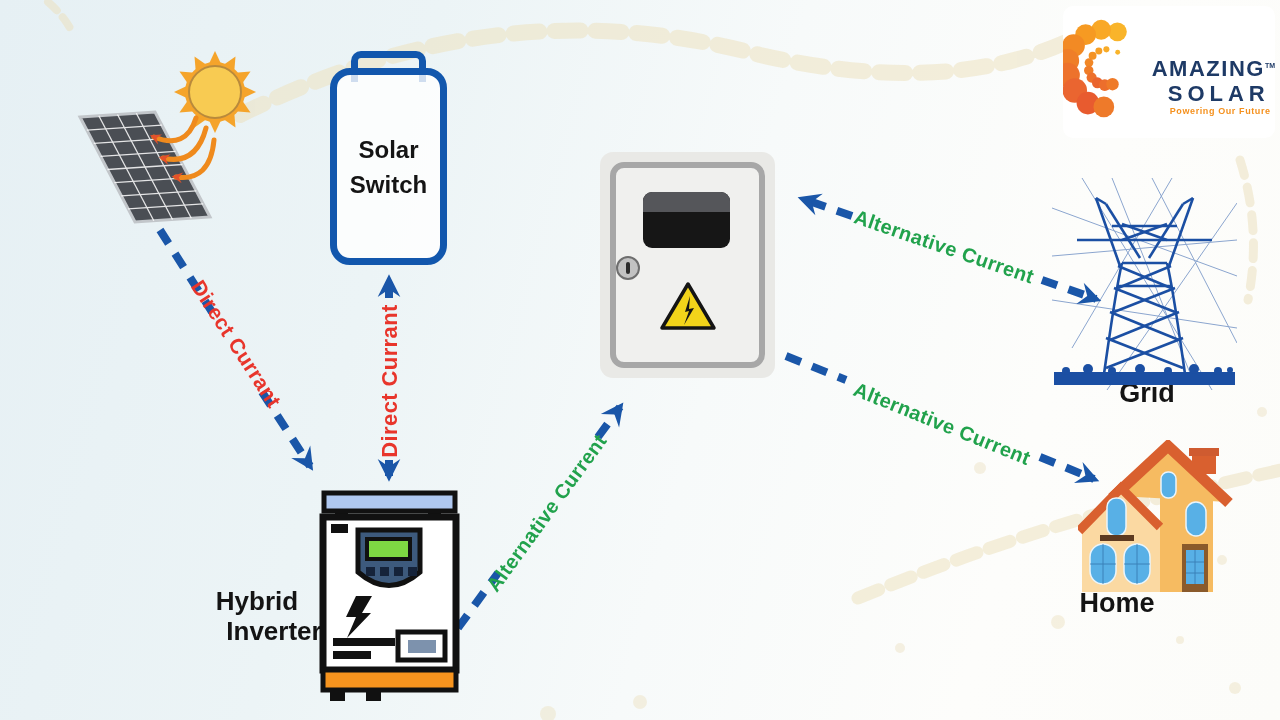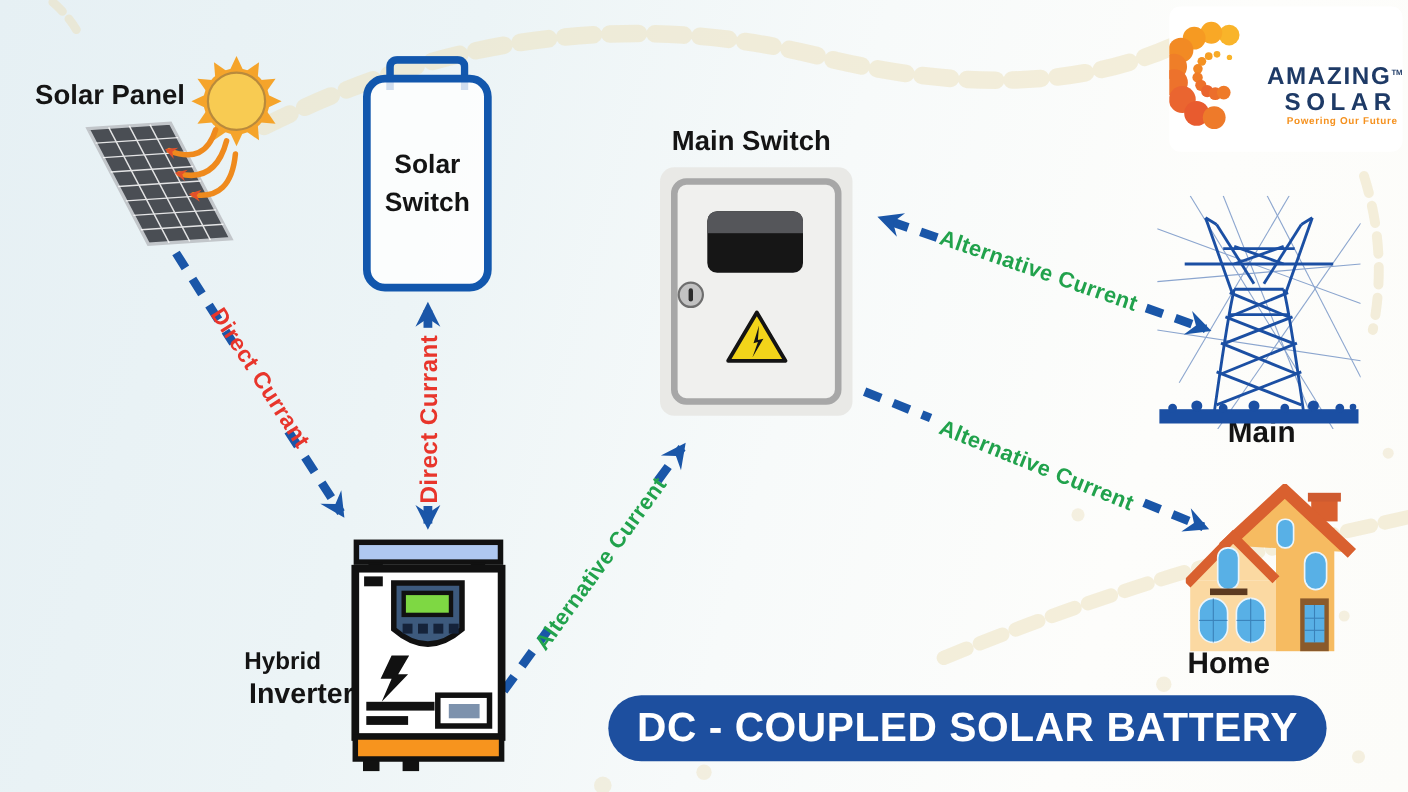--- a/index.html
+++ b/index.html
@@ -80,21 +80,20 @@
       <path d="M598,437 L620,407" marker-end="url(#arw)"></path>
 
       <path d="M852,216 L803,199" marker-end="url(#arw)"></path>
       <path d="M1042,280 L1096,299" marker-end="url(#arw)"></path>
 
       <path d="M786,356 L846,380"></path>
       <path d="M1040,457 L1094,479" marker-end="url(#arw)"></path>
     </g>
   </svg>
 
-  <div class="node-label" style="left:100px;top:87px;font-size:25px;">Solar Panel</div>
   <svg class="abs" style="left:20px;top:40px" width="260" height="200" viewBox="0 0 260 200">
 
     <g transform="translate(195,52)">
       <g fill="#f5a42b">
         <g id="ray">
             <polygon points="0,-41 8,-24 -8,-24"></polygon>
           </g>
         <polygon points="0,-41 8,-24 -8,-24" transform="rotate(30)"></polygon>
           <polygon points="0,-41 8,-24 -8,-24" transform="rotate(60)"></polygon>
         <polygon points="0,-41 8,-24 -8,-24" transform="rotate(90)"></polygon>
@@ -135,34 +134,33 @@
   </svg>
 
   <div class="abs battery-wrap">
     <div class="battery-cap"></div>
     <div class="battery-body">
       <span>Solar</span>
       <span>Switch</span>
     </div>
   </div>
 
-  <div class="node-label" style="left:683px;top:129px;font-size:25px;">Main Switch</div>
   <div class="abs switch-box">
     <div class="switch-door"></div>
     <div class="switch-panel">
       <div class="switch-panel-strip"></div>
     </div>
     <div class="keyhole"></div>
     <svg class="abs" style="left:58px;top:128px" width="60" height="52" viewBox="0 0 60 52">
       <polygon points="30,4 56,48 4,48" fill="#f2d41a" stroke="#141414" stroke-width="3.5" stroke-linejoin="round"></polygon>
       <polygon points="32,16 27,32 31,31 26,45 36,28 31,29" fill="#141414"></polygon>
     </svg>
   </div>
 
-  <div class="node-label" style="left:257px;top:601px;font-size:22px;">Hybrid</div>
+  <div class="node-label" style="left:257px;top:601px;font-size:26px;">Hybrid</div>
   <div class="node-label" style="left:274px;top:631px;font-size:26px;">Inverter</div>
   <svg class="abs" style="left:318px;top:488px" width="145" height="215" viewBox="0 0 145 215">
     <rect x="6" y="5" width="131" height="18" fill="#afc8f0" stroke="#111" stroke-width="5"></rect>
     <rect x="17" y="23" width="13" height="8" fill="#111"></rect>
       <rect x="110" y="23" width="13" height="8" fill="#111"></rect>
     <rect x="5" y="29" width="133" height="153" fill="#ffffff" stroke="#111" stroke-width="7"></rect>
     <rect x="13" y="36" width="17" height="9" fill="#111"></rect>
     <path d="M40,42 h62 v42 q-31,27 -62,0 Z" fill="#3d5a7d" stroke="#111" stroke-width="5"></path>
     <rect x="49" y="51" width="43" height="20" fill="#7ed843" stroke="#111" stroke-width="4"></rect>
     <g fill="#15233a">
@@ -174,21 +172,21 @@
     <path d="M38,108 L54,108 L44,125 L53,125 L29,150 L38,129 L28,129 Z" fill="#111"></path>
     <rect x="15" y="150" width="62" height="8" fill="#111"></rect>
     <rect x="15" y="163" width="38" height="8" fill="#111"></rect>
     <rect x="80" y="144" width="47" height="28" fill="#fff" stroke="#111" stroke-width="5"></rect>
     <rect x="90" y="152" width="28" height="13" fill="#7d92ad"></rect>
     <rect x="5" y="182" width="133" height="20" fill="#f7941e" stroke="#111" stroke-width="5"></rect>
     <rect x="12" y="203" width="15" height="10" fill="#111"></rect>
       <rect x="48" y="203" width="15" height="10" fill="#111"></rect>
   </svg>
 
-  <div class="node-label" style="left:1147px;top:393px;font-size:27px;">Main</div>
+  <div class="node-label" style="left:1147px;top:393px;font-size:27px;">Grid</div>
   <svg class="abs" style="left:1052px;top:178px" width="185" height="212" viewBox="0 0 185 212">
     <g stroke="#1b4fa3" stroke-width="1" opacity="0.5" fill="none">
       <line x1="0" y1="30" x2="185" y2="98"></line>
         <line x1="30" y1="0" x2="160" y2="212"></line>
       <line x1="60" y1="0" x2="140" y2="200"></line>
         <line x1="185" y1="25" x2="55" y2="212"></line>
       <line x1="0" y1="122" x2="185" y2="150"></line>
         <line x1="0" y1="78" x2="185" y2="62"></line>
       <line x1="100" y1="0" x2="185" y2="165"></line>
         <line x1="120" y1="0" x2="20" y2="170"></line>
@@ -289,17 +287,14 @@
       <div class="logo-tag">Powering Our Future</div>
     </div>
   </div>
 
   <div class="conn-label dc" style="left:236px;top:344px;--rot:57deg;">Direct Currant</div>
   <div class="conn-label dc" style="left:390px;top:381px;--rot:-90deg;font-size:22px;">Direct Currant</div>
   <div class="conn-label ac" style="left:547px;top:513px;--rot:-54deg;">Alternative Current</div>
   <div class="conn-label ac" style="left:944px;top:247px;--rot:19deg;">Alternative Current</div>
   <div class="conn-label ac" style="left:942px;top:424px;--rot:22deg;">Alternative Current</div>
 
-  <div class="abs title-pill">
-    <span>DC - COUPLED SOLAR BATTERY</span>
-  </div>
 
 </div>
 
 </body></html>

